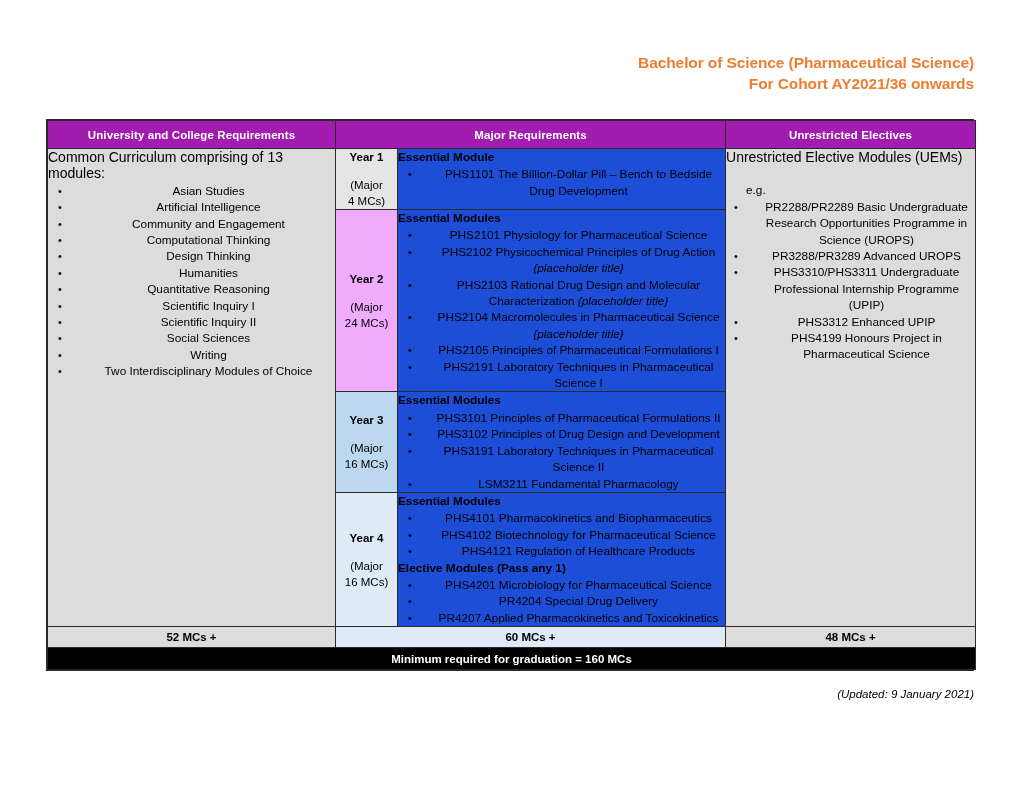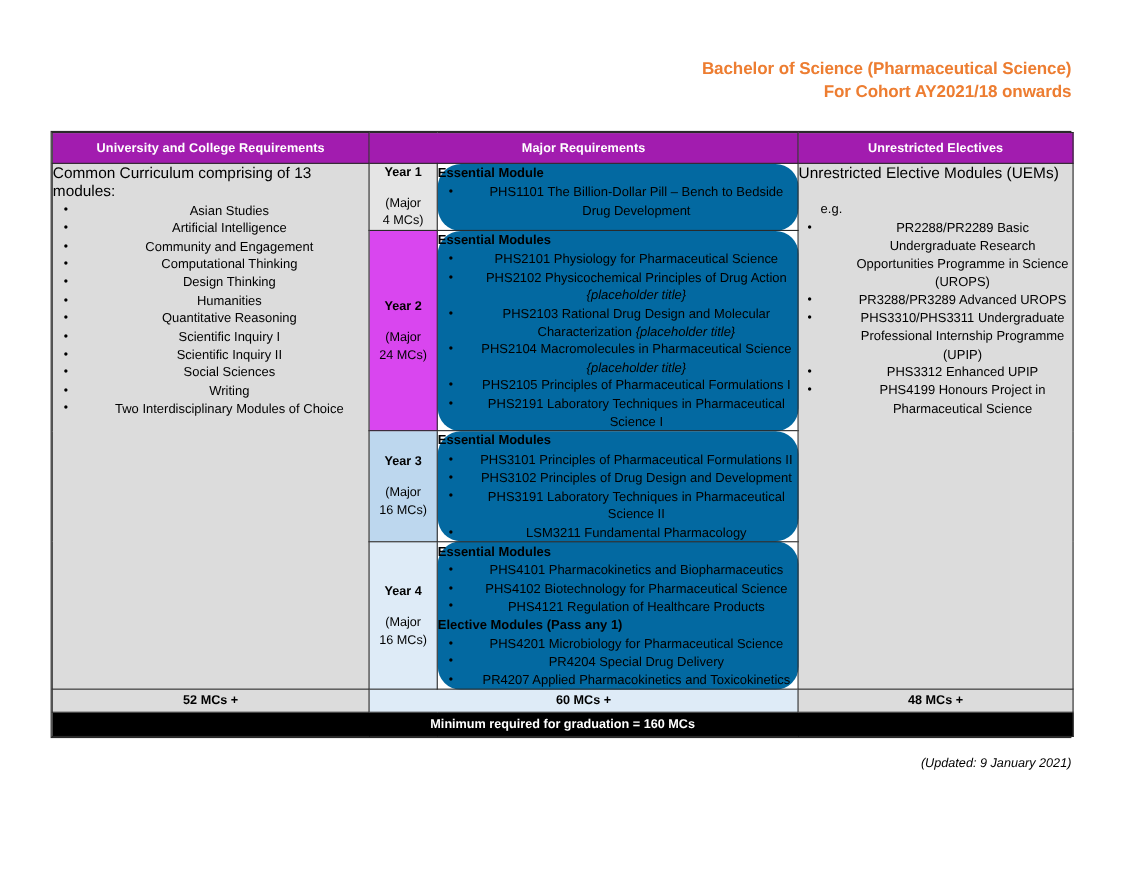--- a/index.html
+++ b/index.html
@@ -60,40 +60,39 @@
     height: 28px;
     letter-spacing: 0.1px;
   }
 
   
   .gray-cell {
     background: #DCDCDC;
     padding: 7px 8px 8px 8px;
   }
   .white-cell {
-    background: #0369a1;
+    background: #1d4ed8;
     padding: 6px 8px 7px 10px;
-    border-radius: 21px;
   }
 
   
   .yr {
     text-align: center;
     vertical-align: middle !important;
     font-size: 11.5px;
     color: #000000;
     line-height: 16px;
     width: 62px;
     padding: 4px 2px;
   }
   .yr .yname { font-weight: bold; display: block; }
   .yr .ygap { display: block; height: 12px; }
   .yr .ymcs { display: block; }
   .y1 { background: #e5e5e5; }
-  .y2 { background: #d946ef; }
+  .y2 { background: #f0abfc; }
   .y3 { background: #BDD7EE; }
   .y4 { background: #DEEBF7; }
 
   
   .lead {
     font-size: 14px;
     color: #000000;
     line-height: 16.4px;
     margin: 0 0 1px 0;
   }
@@ -116,21 +115,21 @@
     padding-left: 34px;
     margin: 0;
     text-align: center;
   }
   ul.bul li::before {
     content: "\2022";
     position: absolute;
     left: 10px; top: 0;
     font-size: 11px;
   }
-  ul.bul.tight li { padding-left: 49px; }
+  ul.bul.tight li { padding-left: 32px; }
   ul.bul.tight li::before { left: 8px; }
   .it { font-style: italic; }
   .egline {
     font-size: 11.8px;
     line-height: 16.4px;
     margin: 0;
     padding-left: 20px;
   }
   .spacer-line { height: 16px; }
 
@@ -168,21 +167,21 @@
     color: #000000;
   }
 </style>
 </head>
 <body>
 
 <div id="page">
 
   <div class="title-block">
     <div>Bachelor of Science (Pharmaceutical Science)</div>
-    <div>For Cohort AY2021/18 onwards</div>
+    <div>For Cohort AY2021/36 onwards</div>
   </div>
 
   <div class="table-wrap">
     <table class="curriculum">
       <colgroup>
         <col style="width:288px">
         <col style="width:62px">
         <col style="width:328px">
         <col style="width:250px">
       </colgroup>

